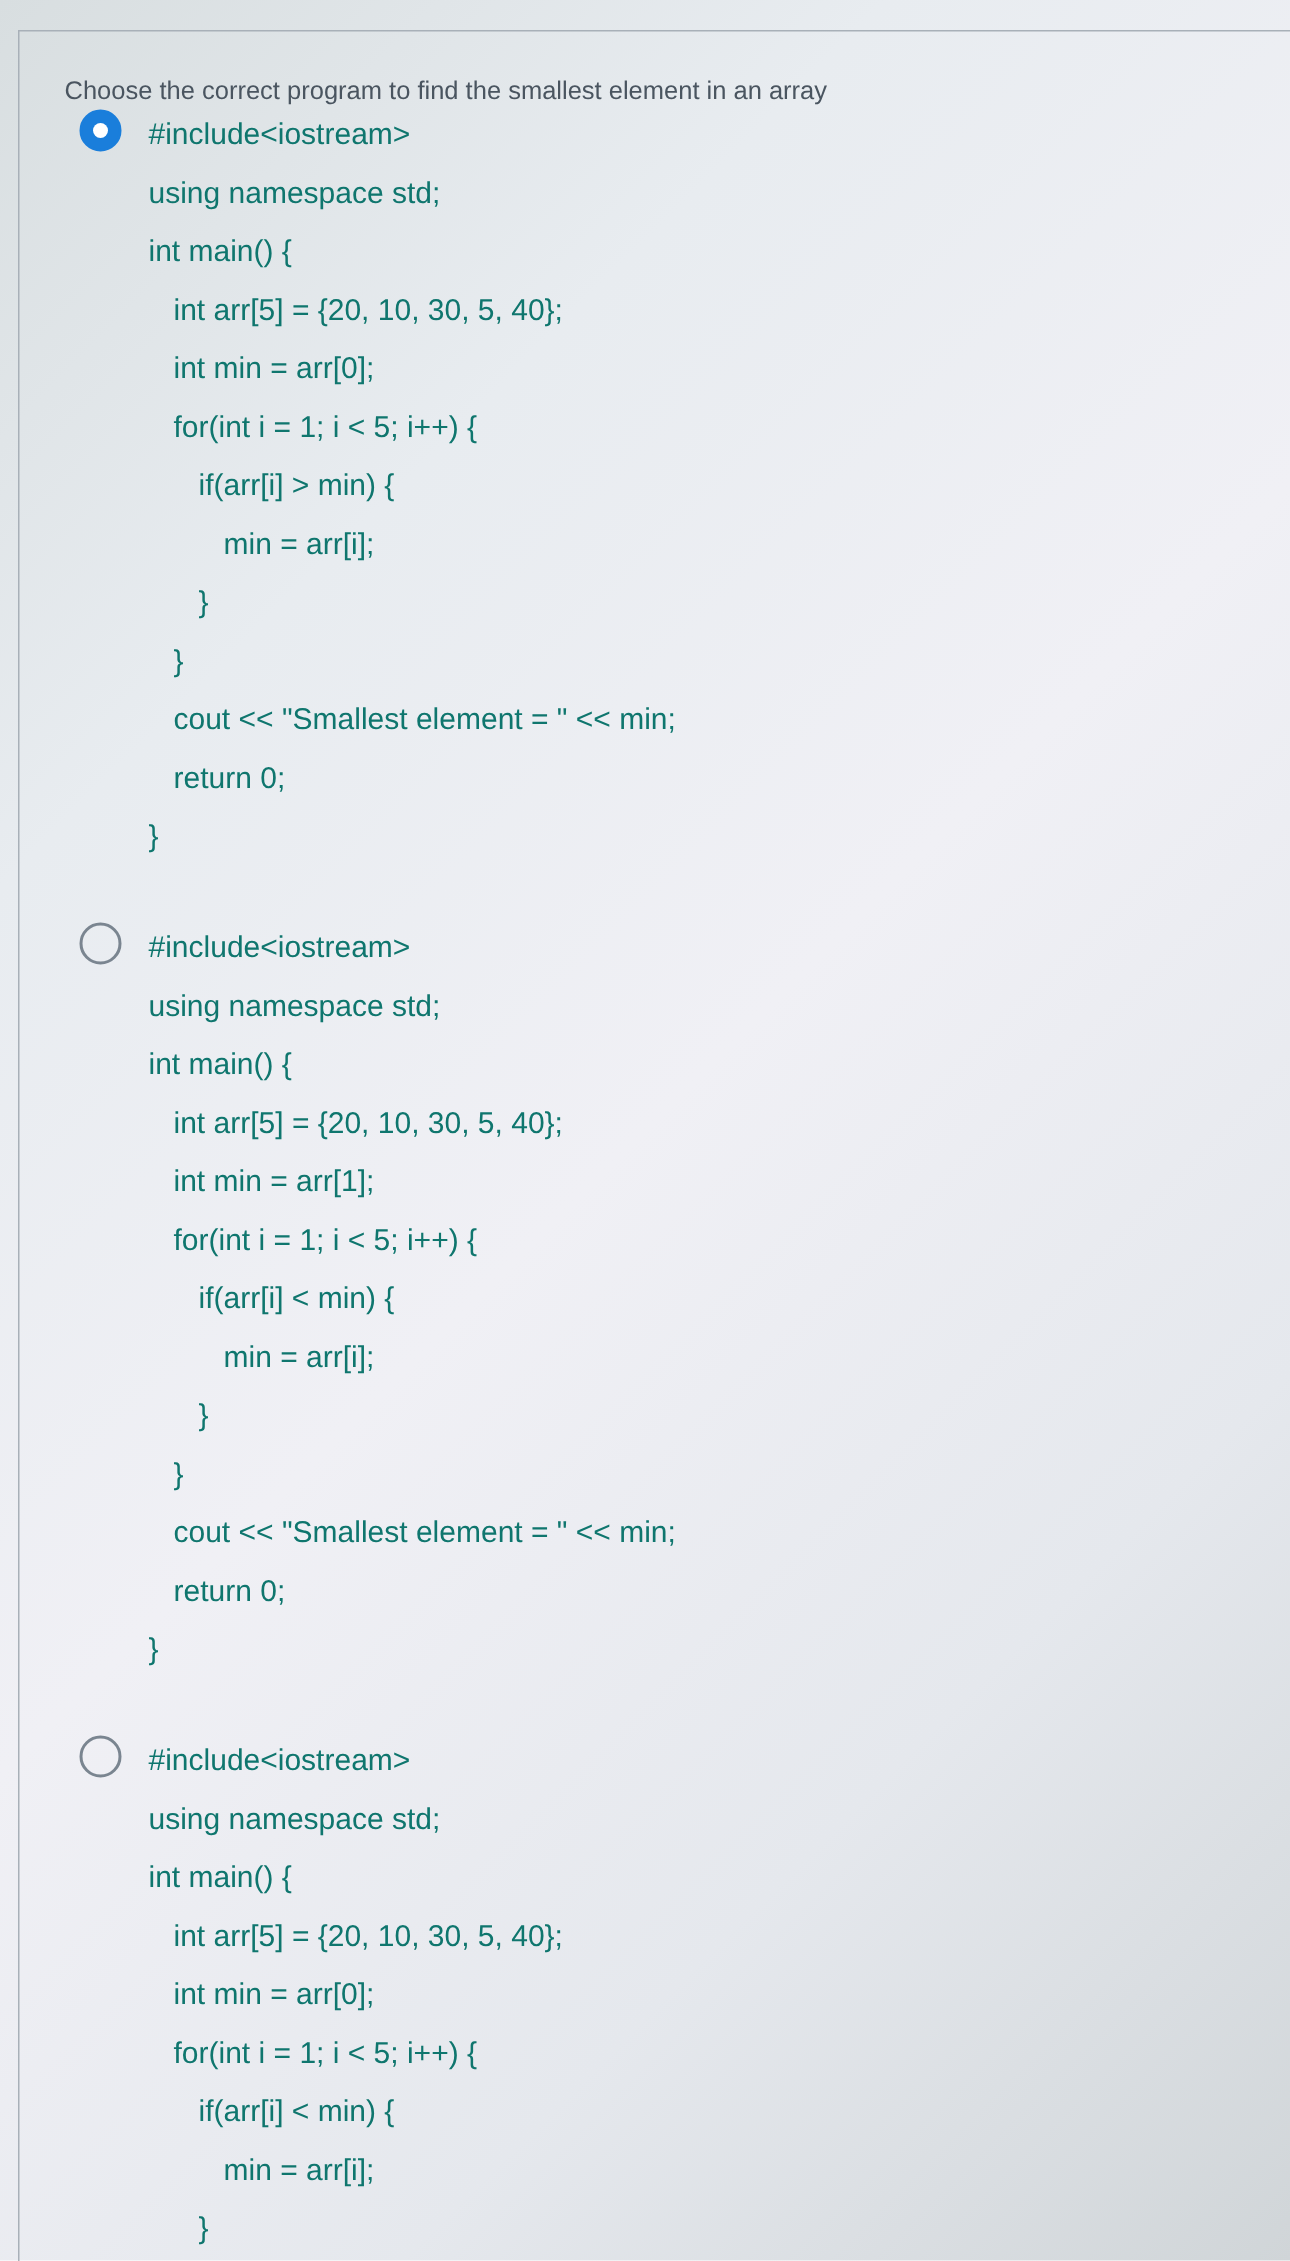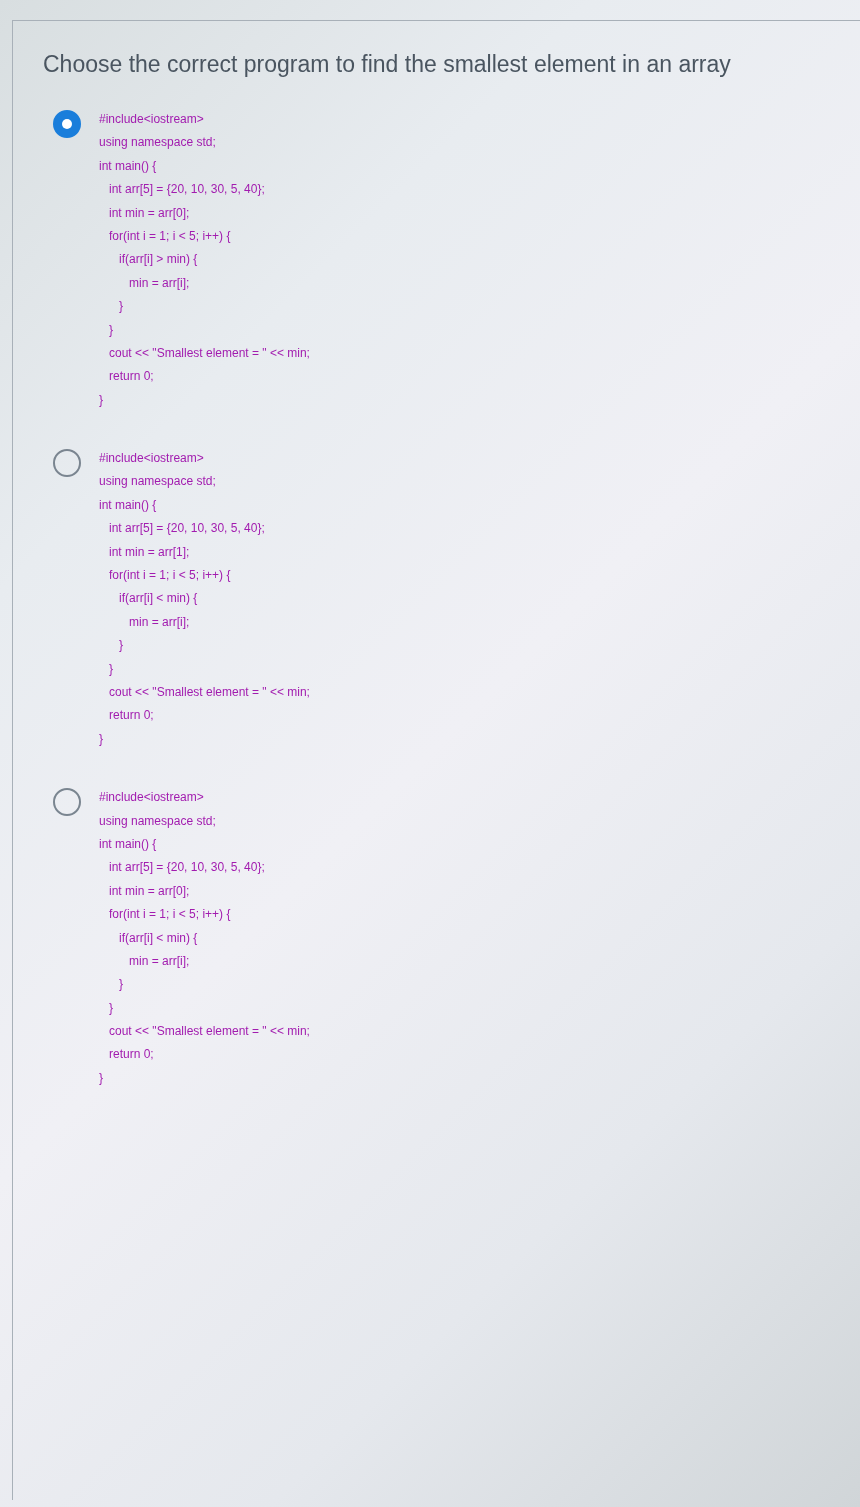--- a/index.html
+++ b/index.html
@@ -19,24 +19,23 @@
     .container {
       border: 1px solid #a8b0b8;
       border-top: 1px solid #a8b0b8;
       border-right: none;
       border-bottom: none;
       margin: 0 0 0 12px;
       padding: 30px 20px 20px 30px;
       min-height: 1480px;
     }
     .question {
-      font-size: 23px;
+      font-size: 17px;
       font-weight: 500;
       color: #4a5560;
-      margin-bottom: 30px;
     }
     .option {
       display: flex;
       align-items: flex-start;
       margin-bottom: 35px;
       padding-left: 10px;
     }
     .radio {
       flex-shrink: 0;
       width: 28px;
@@ -58,23 +57,23 @@
       height: 10px;
       background: #fff;
       border-radius: 50%;
     }
     .radio-unselected {
       background: transparent;
       border: 2.5px solid #7a8590;
     }
     .code {
       font-family: -apple-system, BlinkMacSystemFont, "Segoe UI", Arial, sans-serif;
-      font-size: 12px;
+      font-size: 20px;
       line-height: 1.95;
-      color: #a21caf;
+      color: #0f766e;
       white-space: pre;
       font-weight: 400;
     }
   </style>
 </head>
 <body>
 
 <div class="container">
   <div class="question">Choose the correct program to find the smallest element in an array</div>
 

